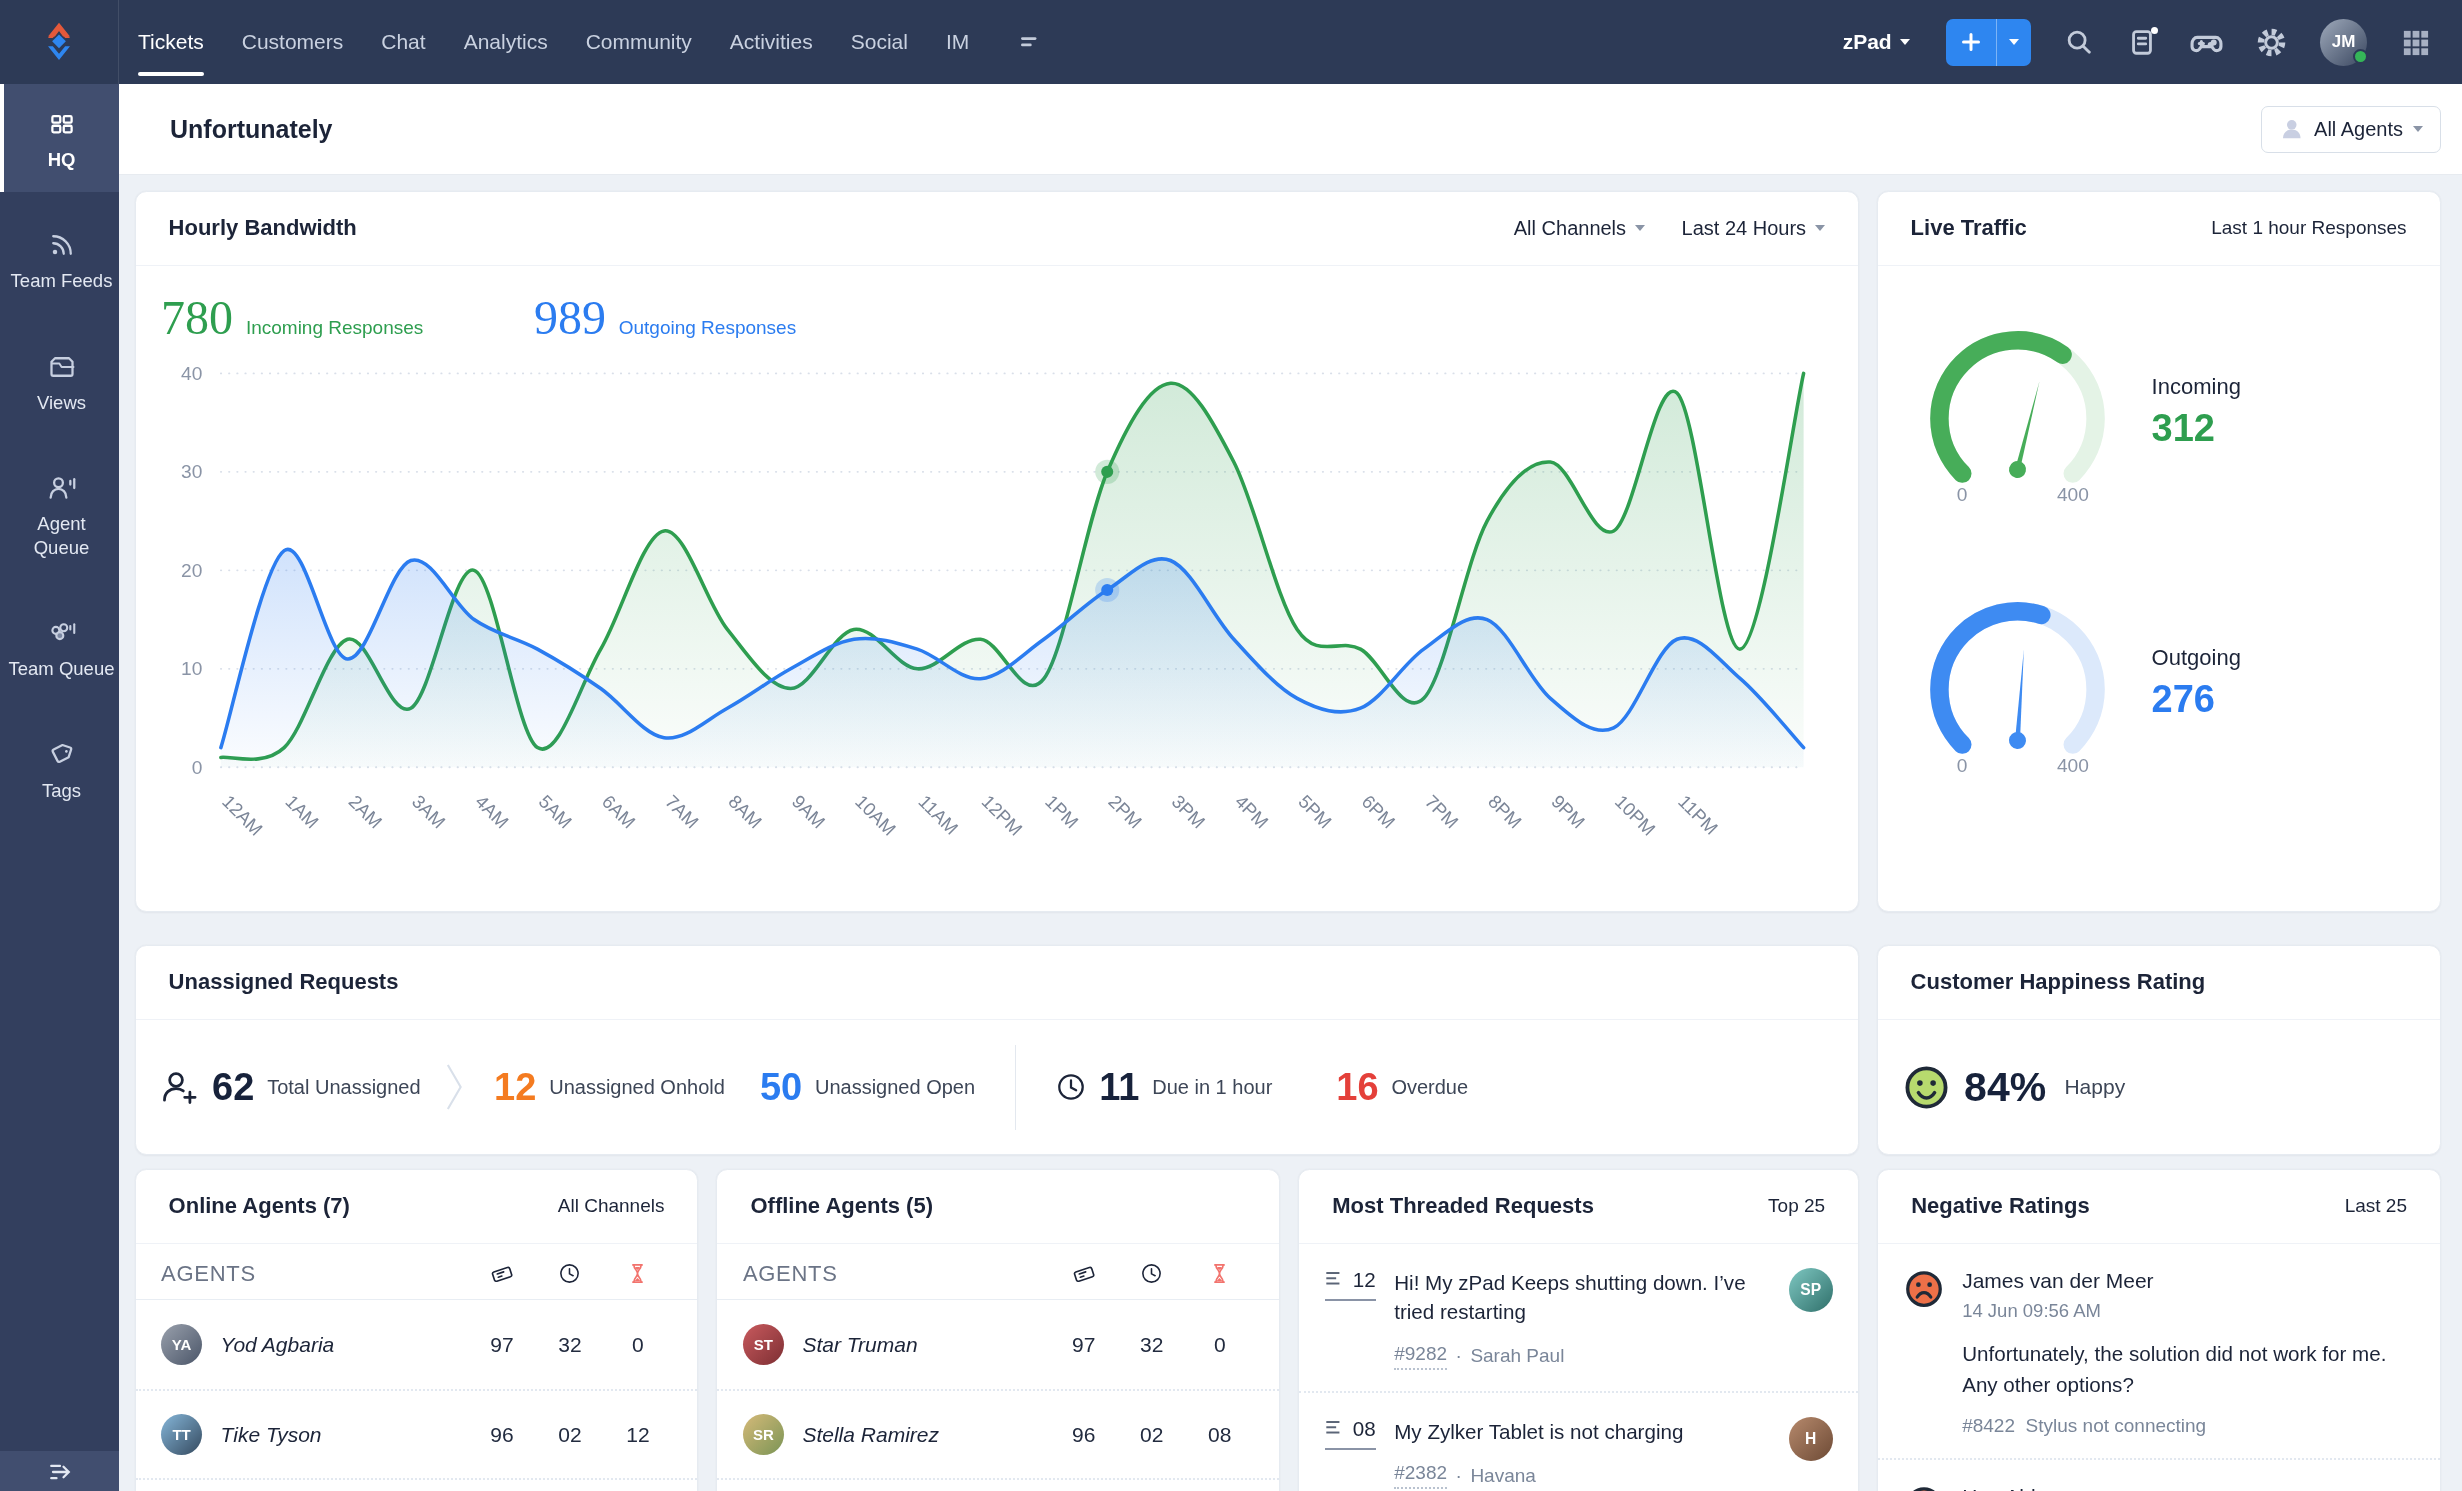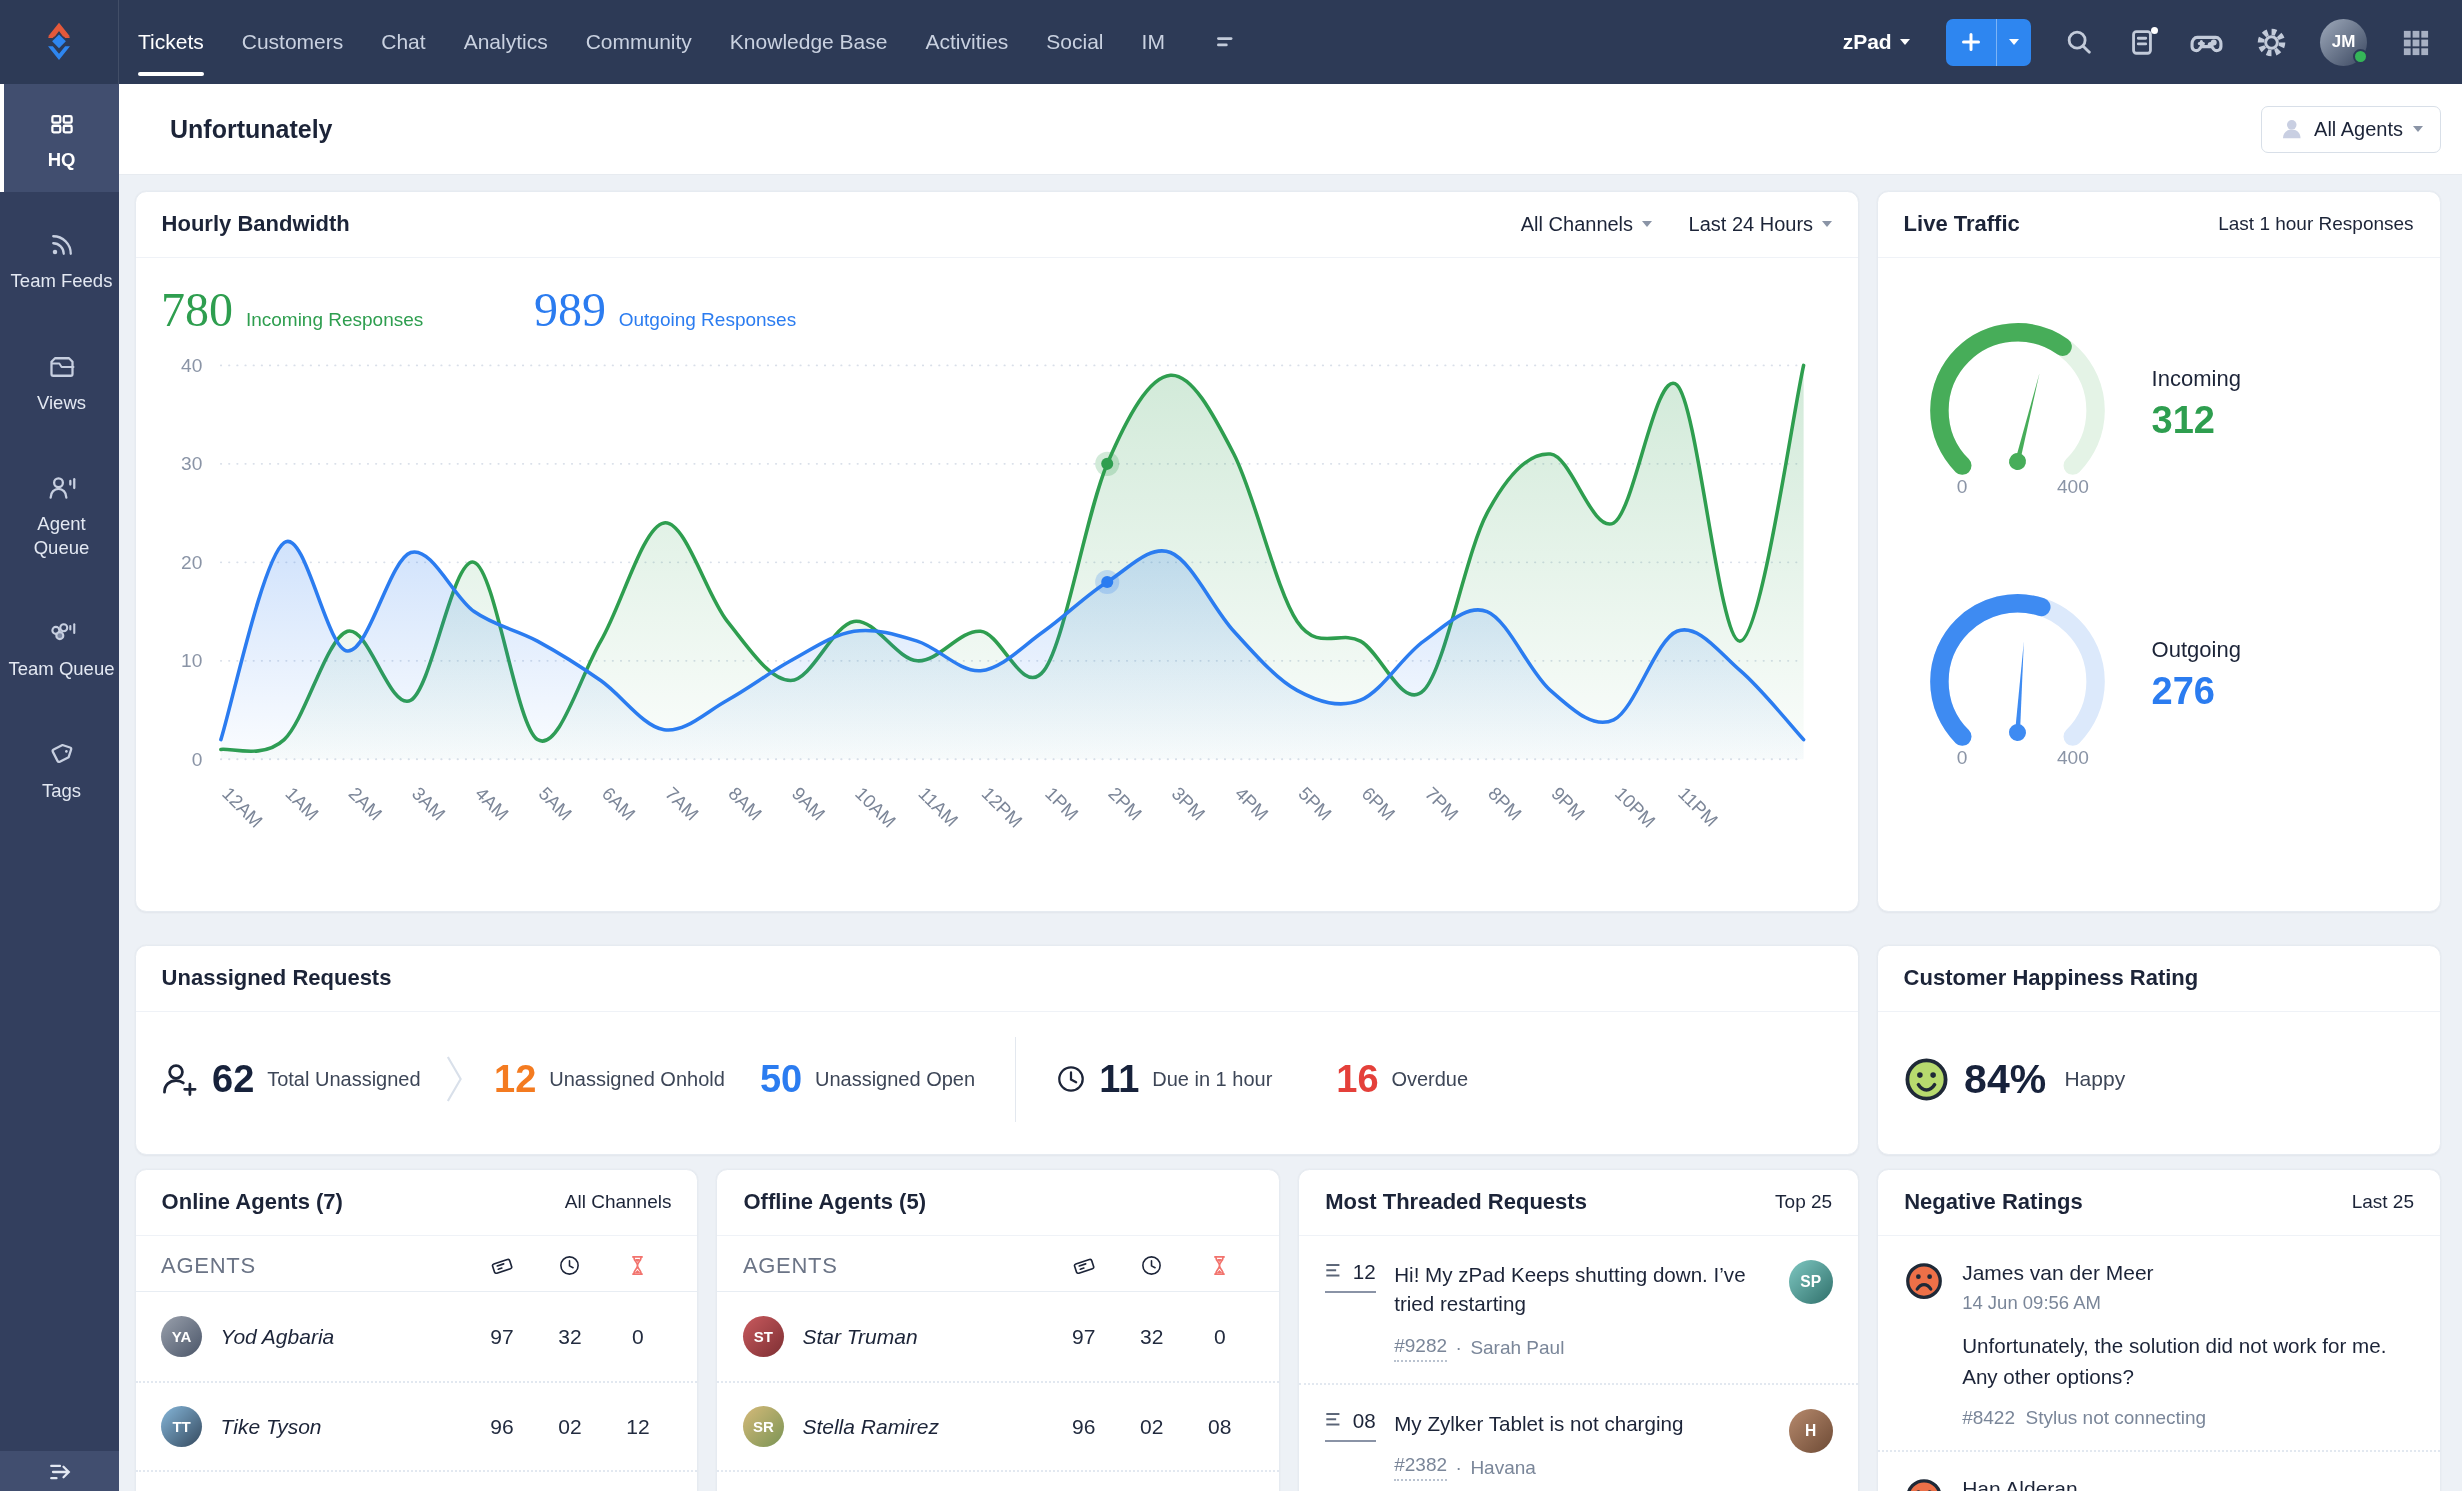--- a/index.html
+++ b/index.html
@@ -38,21 +38,21 @@
   
   .main { position:absolute; left:119px; top:84px; right:0; bottom:0; }
   .page-header { height:91px; background:#fff; border-bottom:0.7px solid #E7EBF0; display:flex; align-items:center; padding:0 21px 0 51px; }
   .page-title { font-size:25px; font-weight:700; color:#1C2438; }
   .agent-filter { margin-left:auto; display:flex; align-items:center; gap:10px; height:47px; padding:0 17px; border:1.4px solid #D8DFE8; border-radius:7px; background:#fff; cursor:pointer; }
   .agent-filter .txt { font-size:20px; color:#1C2438; }
 
   .body { padding:15.6px 21px 0 15.6px; }
   .row { display:flex; gap:18px; }
   .card { background:#fff; border:0.7px solid #E6EBF1; border-radius:11.4px; box-shadow:0 0.7px 2.1px rgba(16,24,40,.05); overflow:hidden; }
-  .card-head { height:66px; display:flex; align-items:center; justify-content:space-between; padding:0 26px; border-bottom:1.4px solid #EFF2F7; }
+  .card-head { height:74px; display:flex; align-items:center; justify-content:space-between; padding:0 33px; border-bottom:1.4px solid #EFF2F7; }
   .card-title { font-size:22px; font-weight:700; color:#1C2438; }
   .head-right { display:flex; align-items:center; gap:37px; }
   .select { display:flex; align-items:center; gap:8.5px; font-size:20px; color:#1C2438; cursor:pointer; }
   .muted-right { font-size:19px; color:#1C2438; }
 
   
   .bw-card { width:1724px; height:721px; }
   .bw-stats { display:flex; align-items:baseline; gap:12.8px; padding:24px 25.5px 0 25.5px; }
   .bw-num { font-size:48px; font-weight:500;font-family:Liberation Serif, serif; }
   .bw-lbl { font-size:19px; }
@@ -134,21 +134,20 @@
         <path d="M8 13 L16 21 L24 13 L24 19 L16 27 L8 19 Z" fill="#2E86F0" opacity=".0"></path>
         <path d="M11 15.5 L16 10.5 L21 15.5 L16 20.5 Z" fill="#2E86F0"></path>
       </svg>
     </div>
     <div class="nav-links">
       <div class="nav-link active">Tickets</div>
       <div class="nav-link">Customers</div>
       <div class="nav-link">Chat</div>
       <div class="nav-link">Analytics</div>
       <div class="nav-link">Community</div>
-      <div class="nav-link">Knowledge Base</div>
       <div class="nav-link">Activities</div>
       <div class="nav-link">Social</div>
       <div class="nav-link">IM</div>
       <div class="icon-btn" style="margin-left:28px">
         <svg width="25.5" height="25.5" viewBox="0 0 32 32" fill="none" stroke="#C3CBDA" stroke-width="3.4" stroke-linecap="round">
           <path d="M8 12 h16"></path>
             <path d="M8 20 h10"></path>
         </svg>
       </div>
     </div>

